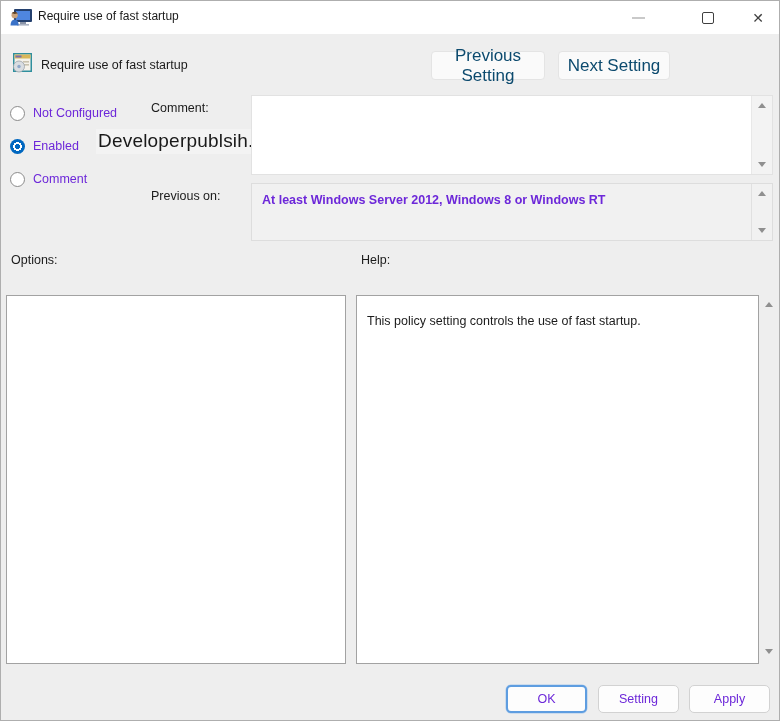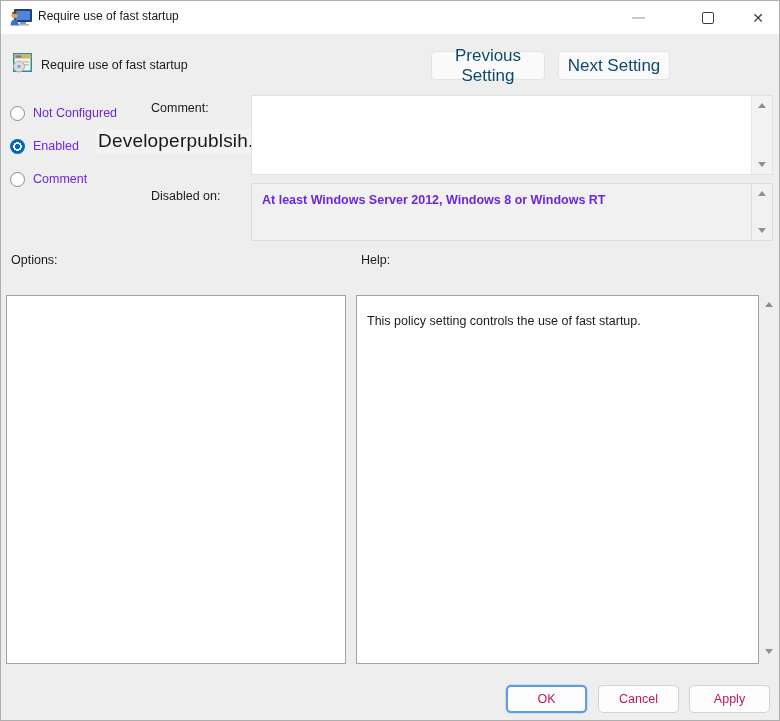--- a/index.html
+++ b/index.html
@@ -118,21 +118,21 @@
   }
   .help-scroll-up { left:761px; top:298px; }
   .help-scroll-down { left:761px; top:645px; }
   .help-scroll-up .tri { width:0;height:0;border-left:4.5px solid transparent;border-right:4.5px solid transparent;border-bottom:5.5px solid #8f8f8f; margin:3px auto; }
   .help-scroll-down .tri { width:0;height:0;border-left:4.5px solid transparent;border-right:4.5px solid transparent;border-top:5.5px solid #8f8f8f; margin:3px auto; }
 
   
   .footer-btn {
     position:absolute; top:684px; height:28px; width:81px;
     background:#fdfdfd; border:1px solid #d2d2d2; border-radius:5px;
-    font-family:inherit; font-size:12.5px; color:#be185d;
+    font-family:inherit; font-size:12.5px; color:#6d28d9;
     display:flex; align-items:center; justify-content:center;
   }
   .btn-ok { left:505px; border:2px solid #5e9de0; box-shadow:0 0 0 0.5px #a9c9ec; }
   .btn-cancel { left:597px; }
   .btn-apply { left:688px; }
 </style>
 </head>
 <body>
 
 <div class="window">
@@ -190,21 +190,21 @@
 
   <span class="field-label lbl-comment">Comment:</span>
   <div class="comment-box">
     <textarea class="comment-input" value="" style=""></textarea>
     <div class="vscroll">
       <div class="arr arr-up"></div>
       <div class="arr arr-down"></div>
     </div>
   </div>
 
-  <span class="field-label lbl-supported">Disabled on:</span>
+  <span class="field-label lbl-supported">Previous on:</span>
   <div class="supported-box">
     <div class="supported-text">At least Windows Server 2012, Windows 8 or Windows RT</div>
     <div class="vscroll" style="background:transparent;border-left:1px solid #e0e0e0;">
       <div class="arr arr-up"></div>
       <div class="arr arr-down"></div>
     </div>
   </div>
 
   <span class="field-label lbl-options">Options:</span>
   <span class="field-label lbl-help">Help:</span>
@@ -215,16 +215,16 @@
     <p>This policy setting controls the use of fast startup.</p>
   </div>
   <div class="help-scroll-up">
       <div class="tri"></div>
     </div>
   <div class="help-scroll-down">
       <div class="tri"></div>
     </div>
 
   <button class="footer-btn btn-ok">OK</button>
-  <button class="footer-btn btn-cancel">Cancel</button>
+  <button class="footer-btn btn-cancel">Setting</button>
   <button class="footer-btn btn-apply">Apply</button>
 
 </div>
 
 </body></html>

